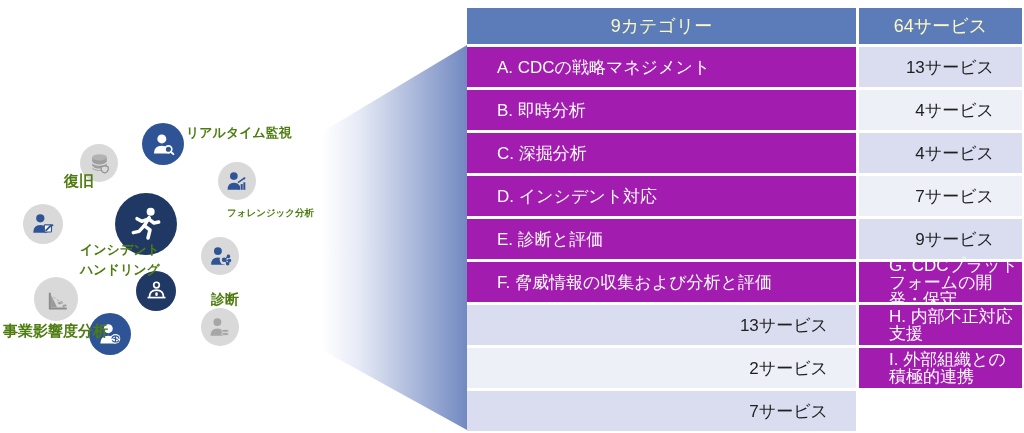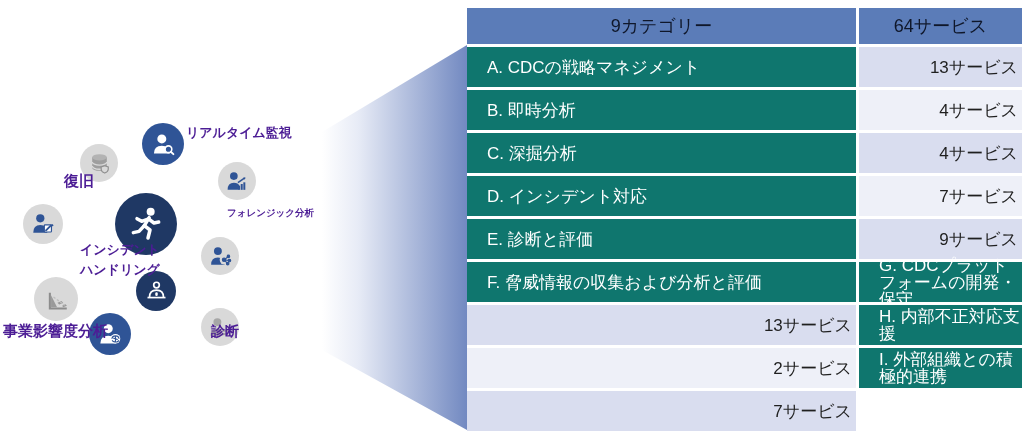--- a/index.html
+++ b/index.html
@@ -9,37 +9,37 @@
   }
   
   .funnel-svg{position:absolute;left:0;top:0;width:1024px;height:433px;}
   
   .cat-table{
     position:absolute;left:467px;top:8px;width:555px;
     display:grid;grid-template-columns:389px 163px;grid-auto-rows:40px;
     grid-template-rows:36px;gap:3px;background:#fff;z-index:3;
   }
   .cell{display:flex;align-items:center;font-size:17px;line-height:1;}
-  .cell.hdr{background:#5B7CB8;color:#0f172a;font-size:18px;justify-content:center;}
-  .cell.cat{background:#0f766e;color:#fff;padding-left:20px;}
-  .cell.svc{justify-content:flex-end;padding-right:4px;color:#1f1f1f;}
+  .cell.hdr{background:#5B7CB8;color:#fef9c3;font-size:18px;justify-content:center;}
+  .cell.cat{background:#a21caf;color:#fff;padding-left:30px;}
+  .cell.svc{justify-content:flex-end;padding-right:28px;color:#1f1f1f;}
   .cell.svc.bandA{background:#D9DDEF;}
   .cell.svc.bandB{background:#EEF0F8;}
   
   .diagram{position:absolute;left:0;top:0;width:330px;height:433px;z-index:2;}
   .node{position:absolute;border-radius:50%;display:flex;align-items:center;justify-content:center;}
   .node.navy{background:#1F3864;}
   .node.blue{background:#2F5496;}
   .node.gray{background:#D9D9D9;}
-  .dlabel{position:absolute;color:#4c1d95;font-weight:bold;white-space:pre-line;}
+  .dlabel{position:absolute;color:#4d7c0f;font-weight:bold;white-space:pre-line;}
   .lbl-realtime{left:186px;top:124px;font-size:13px;}
   .lbl-recovery{left:64px;top:172px;font-size:15px;}
   .lbl-forensic{left:197px;top:207px;font-size:9.5px;margin-left:30px;}
   .lbl-incident{left:80px;top:240px;font-size:13px;line-height:1.5;}
-  .lbl-diagnosis{left:211px;top:291px;font-size:14px;margin-top:32px;}
+  .lbl-diagnosis{left:211px;top:291px;font-size:14px;}
   .lbl-impact{left:3px;top:322px;font-size:15px;}
 </style>
 </head>
 <body>
 
 <div class="stage">
 
   <svg class="funnel-svg" viewBox="0 0 1024 433">
     <defs>
       <linearGradient id="funnelGrad" x1="0" y1="0" x2="1" y2="0">

